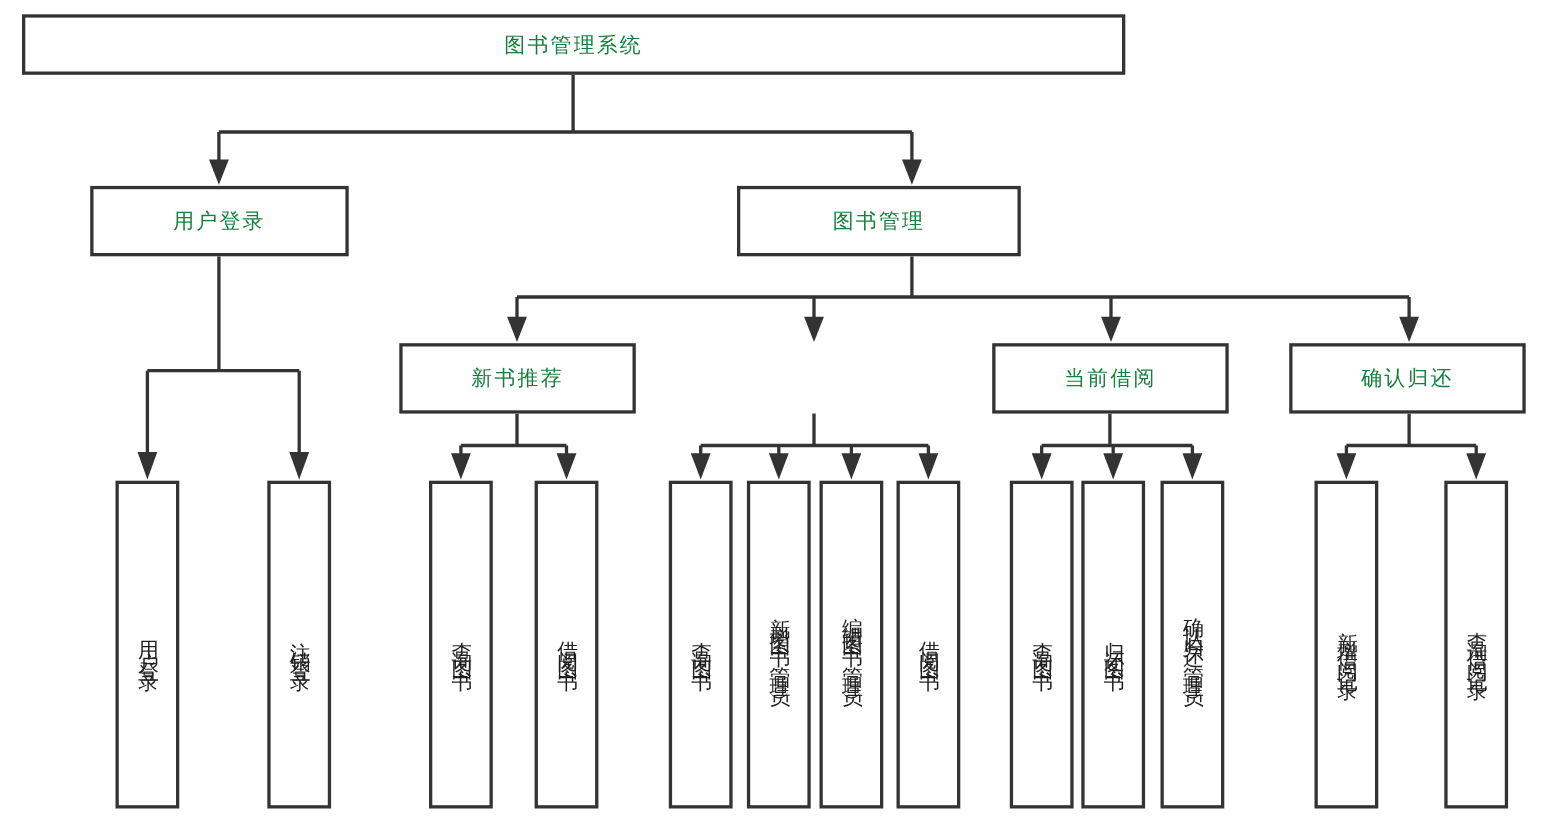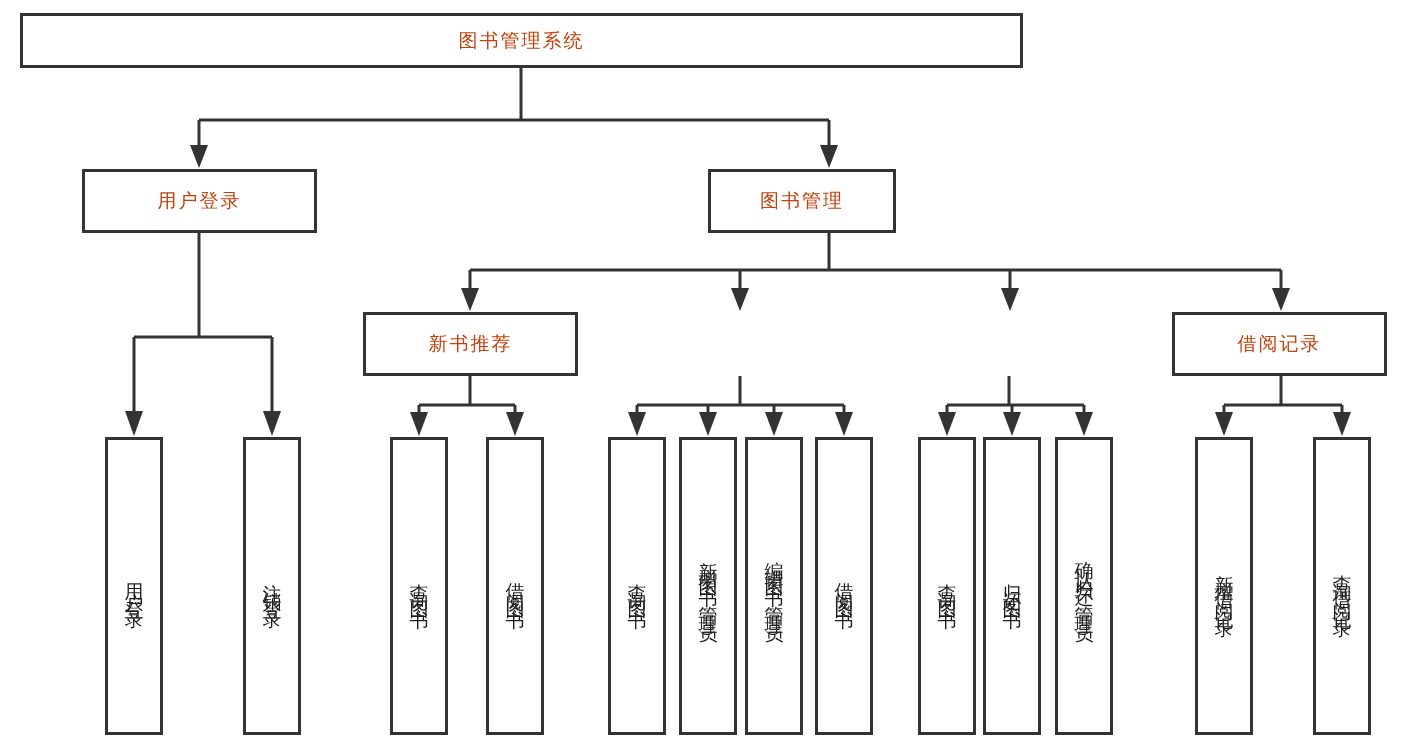--- a/index.html
+++ b/index.html
@@ -20,21 +20,21 @@
   .hbox {
     position: absolute;
     box-sizing: border-box;
     border: 3px solid #333333;
     background: #ffffff;
     display: flex;
     align-items: center;
     justify-content: center;
     font-size: 19px;
     letter-spacing: 2px;
-    color: #c2410c;
+    color: #15803d;
     white-space: nowrap;
   }
   .vbox {
     position: absolute;
     top: 437px;
     width: 58px;
     height: 298px;
     box-sizing: border-box;
     border: 3px solid #333333;
     background: #ffffff;
@@ -42,21 +42,21 @@
     align-items: center;
     justify-content: center;
     writing-mode: vertical-rl;
     font-size: 19px;
     letter-spacing: 9px;
     color: #1f1f1f;
     line-height: 52px;
   }
   .root-box   { left: 20px;  top: 13px;  width: 1003px; height: 55px; }
   .l2-a       { left: 82px;  top: 169px; width: 235px;  height: 64px; }
-  .l2-b       { left: 708px; top: 169px; width: 188px;  height: 64px; }
+  .l2-b       { left: 670px; top: 169px; width: 258px;  height: 64px; }
   .l3         { top: 312px;  width: 215px; height: 64px; }
   .l3-a       { left: 363px; }
   .l3-b       { left: 632px; }
   .l3-c       { left: 902px; }
   .l3-d       { left: 1172px; }
   .g1-1 { left: 105px; }  .g1-2 { left: 243px; }
   .g2-1 { left: 390px; }  .g2-2 { left: 486px; }
   .g3-1 { left: 608px; }  .g3-2 { left: 679px; }
   .g3-3 { left: 745px; }  .g3-4 { left: 815px; }
   .g4-1 { left: 918px; }  .g4-2 { left: 983px; }  .g4-3 { left: 1055px; }
@@ -124,21 +124,22 @@
       <polygon points="1333,412 1351,412 1342,436"></polygon>
     </g>
   </svg>
 
   <div class="hbox root-box">图书管理系统</div>
 
   <div class="hbox l2-a">用户登录</div>
   <div class="hbox l2-b">图书管理</div>
 
   <div class="hbox l3 l3-a">新书推荐</div>
-  <div class="hbox l3 l3-d">借阅记录</div>
+  <div class="hbox l3 l3-c">当前借阅</div>
+  <div class="hbox l3 l3-d">确认归还</div>
 
   <div class="vbox g1-1">用户登录</div>
   <div class="vbox g1-2">注销登录</div>
 
   <div class="vbox g2-1">查询图书</div>
   <div class="vbox g2-2">借阅图书</div>
 
   <div class="vbox g3-1">查询图书</div>
   <div class="vbox g3-2">新增图书（管理员）</div>
   <div class="vbox g3-3">编辑图书（管理员）</div>

